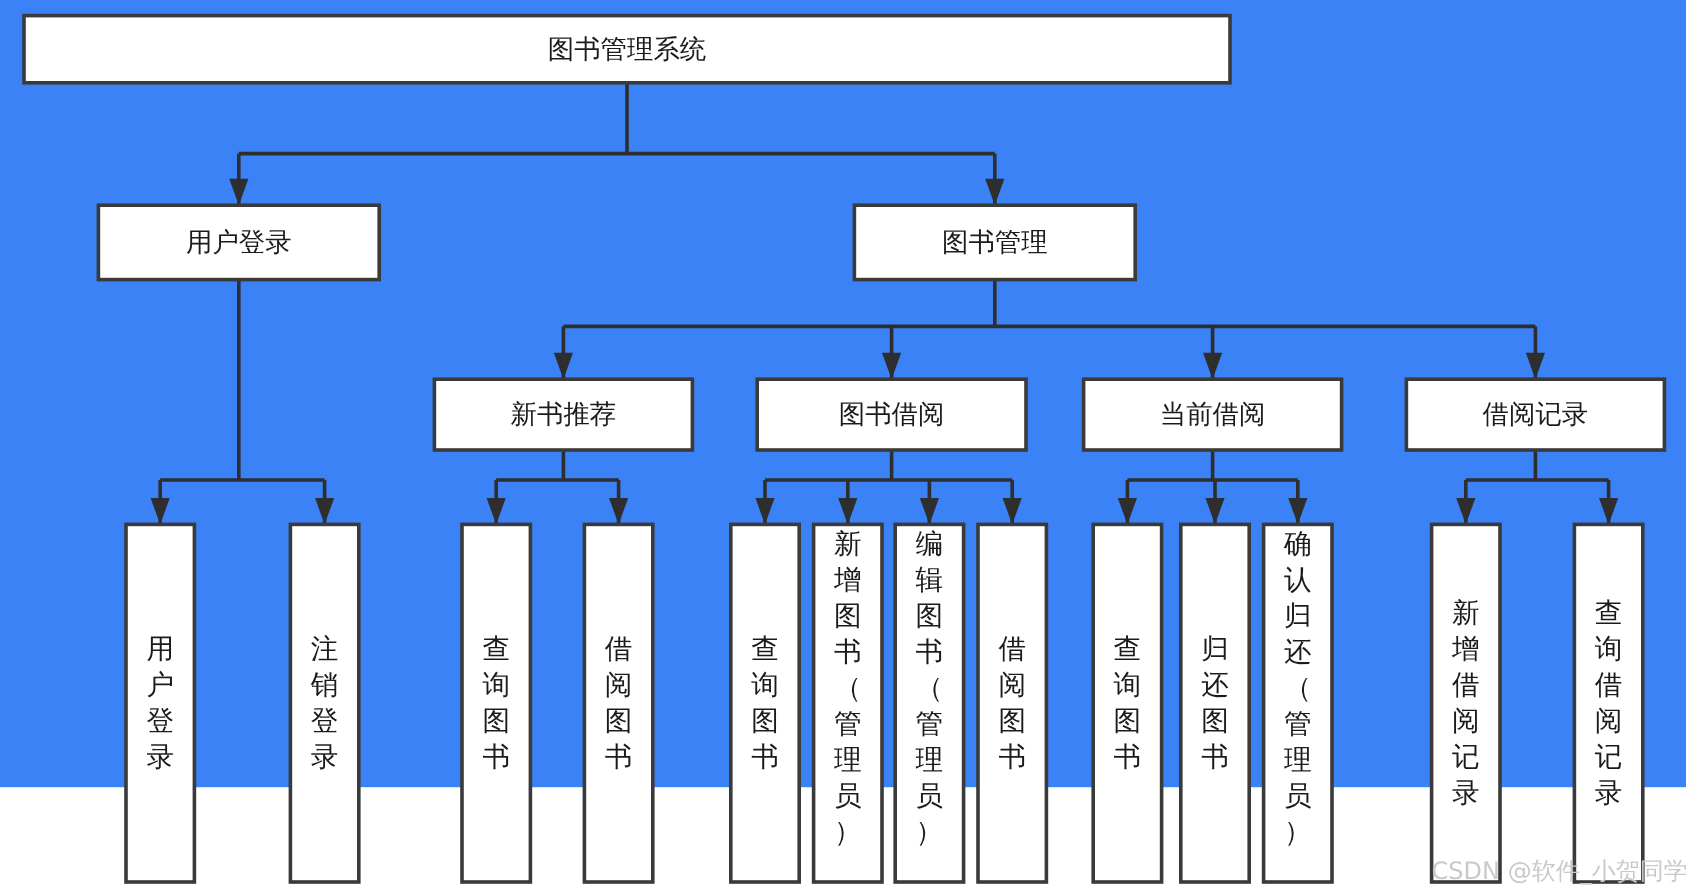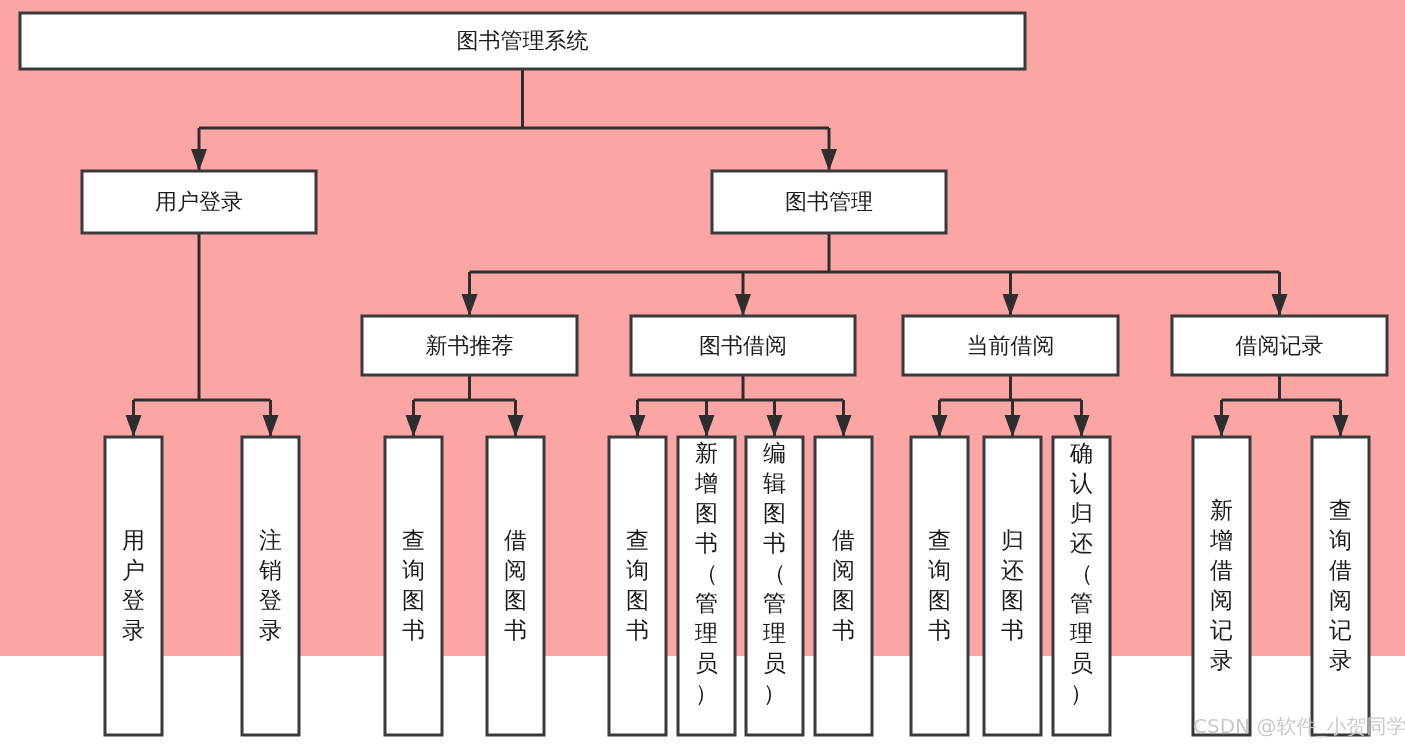--- a/index.html
+++ b/index.html
@@ -11,21 +11,21 @@
   body {
     width: 1405px;
     height: 747px;
     overflow: hidden;
     font-family: "DejaVu Sans", "Liberation Sans", sans-serif;
   }
   #diagram-root {
     position: relative;
     width: 1405px;
     height: 656px;
-    background: #fca5a5;
+    background: #3b82f6;
   }
   svg.diagram-canvas {
     position: absolute;
     top: 0;
     left: 0;
     width: 1405px;
     height: 747px;
     display: block;
   }
   .node-box {

